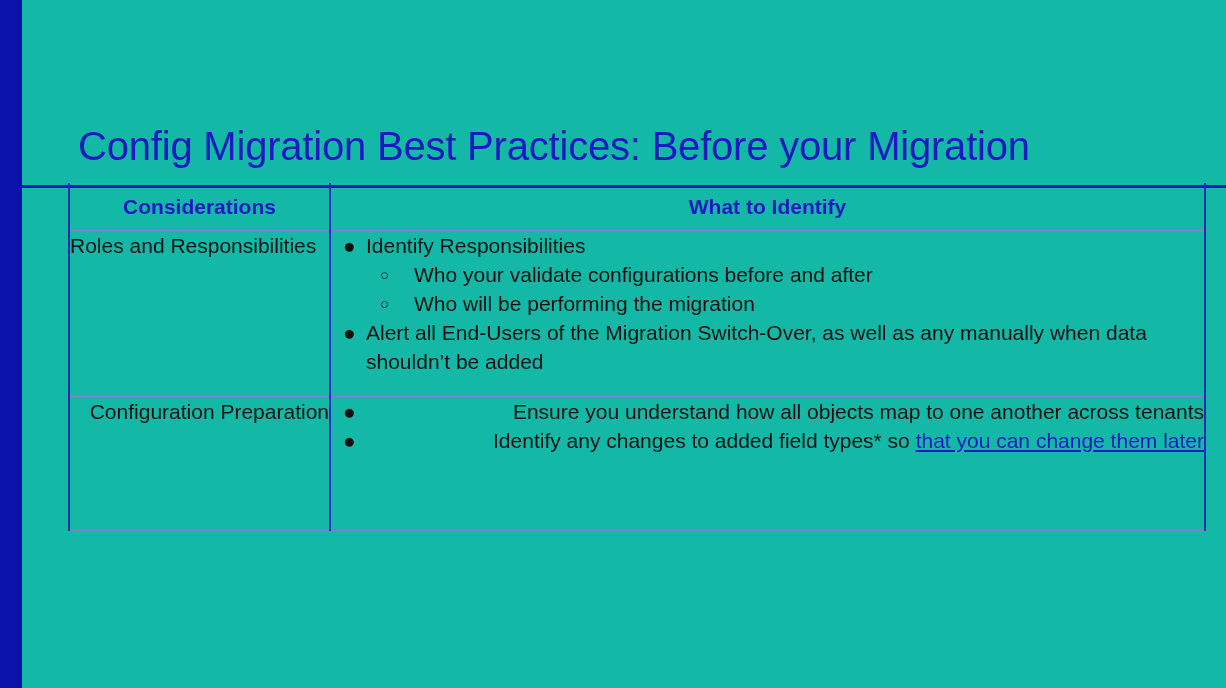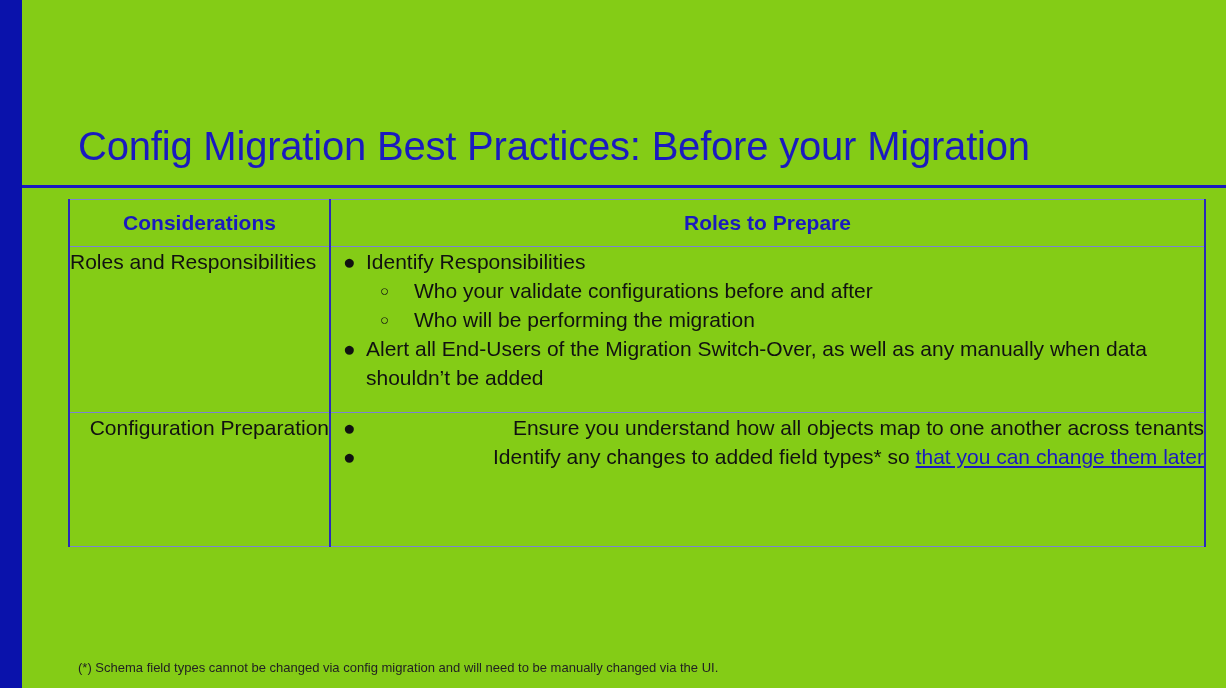--- a/index.html
+++ b/index.html
@@ -10,21 +10,21 @@
     width: 1226px;
     height: 688px;
     background: #ffffff;
     font-family: "Liberation Sans", sans-serif;
     overflow: hidden;
     position: relative;
   }
   #slide {
     position: absolute;
     inset: 0;
-    background: #84cc16;
+    background: #14b8a6;
   }
   
   .accent-bar {
     position: absolute;
     left: 0;
     top: 0;
     width: 22px;
     height: 688px;
     background: #0a12ab;
   }
@@ -45,21 +45,21 @@
     left: 22px;
     top: 185px;
     width: 1204px;
     height: 3px;
     background: #1a1ac0;
   }
   
   .table {
     position: absolute;
     left: 68px;
-    top: 199px;
+    top: 183px;
     width: 1136px;
     border-collapse: collapse;
     table-layout: fixed;
   }
   .table td, .table th {
     border: 1px solid #7b83d4;
     vertical-align: top;
     padding: 0;
   }
   .table .vline-l { border-left: 2px solid #2a2ab8; }
@@ -157,21 +157,21 @@
   <div class="title-rule"></div>
 
   <table class="table">
     <colgroup>
       <col class="col-consider">
       <col class="col-prepare">
     </colgroup>
     <thead>
       <tr class="hdr-row">
         <th class="vline-l vline-r">Considerations</th>
-        <th class="vline-r">Roles to Prepare</th>
+        <th class="vline-r">What to Identify</th>
       </tr>
     </thead>
     <tbody>
 
       <tr class="row1">
         <td class="cell-label vline-l vline-r">Roles and Responsibilities</td>
         <td class="cell-content vline-r">
           <ul class="bullets">
             <li>
               <span class="marker">●</span>
@@ -208,15 +208,14 @@
               <span class="marker">●</span>
               <span>Identify any changes to added field types* so </span><a class="inline-link" href="#">that you can change them later</a>
             </li>
           </ul>
         </td>
       </tr>
 
     </tbody>
   </table>
 
-  <div class="footnote">(*) Schema field types cannot be changed via config migration and will need to be manually changed via the UI.</div>
 
 </div>
 
 </body></html>

